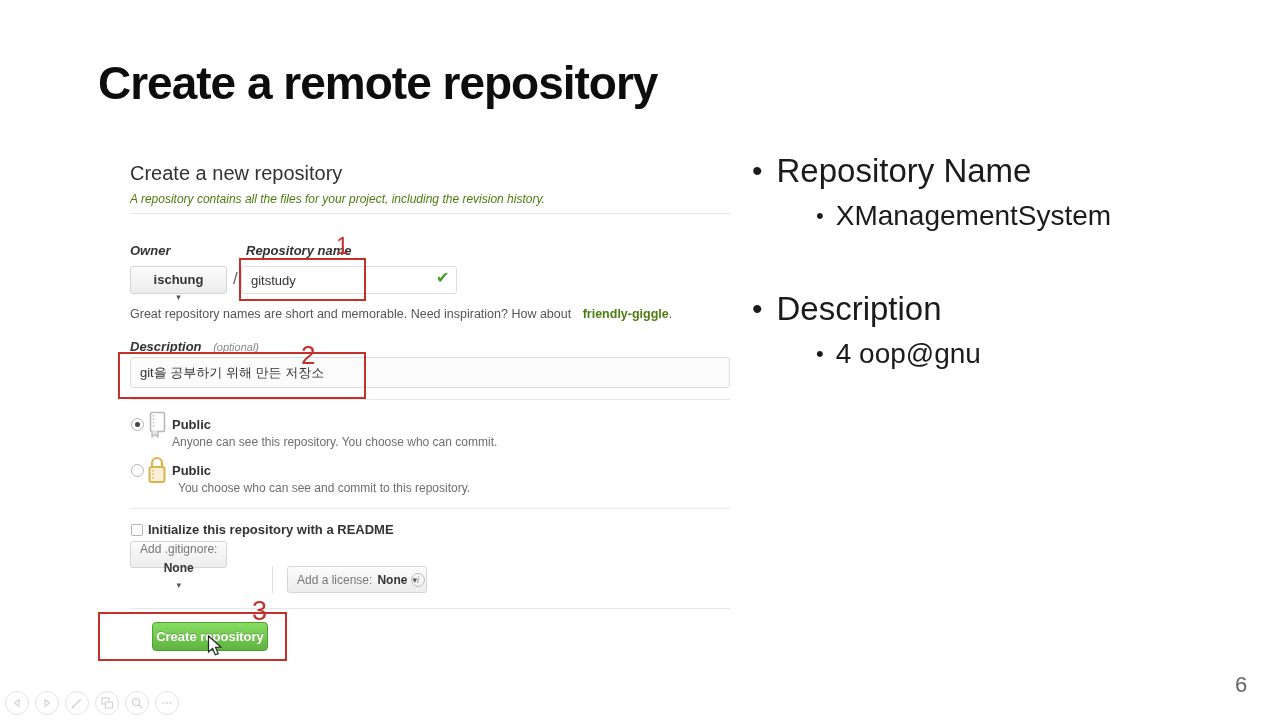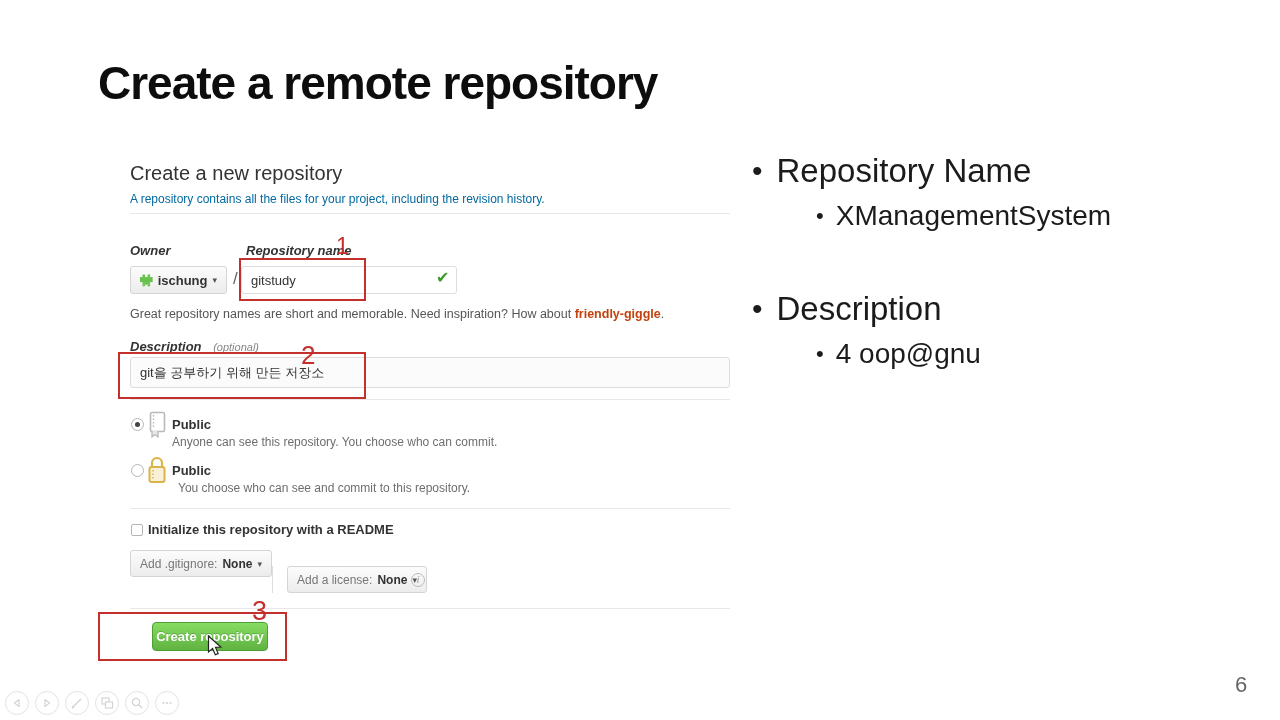--- a/index.html
+++ b/index.html
@@ -8,56 +8,56 @@
   .slide { position:relative; width:1280px; height:720px; background:#fff;border-radius:29px; }
 
   
   .slide-title { position:absolute; left:98px; top:56px; font-size:46px; font-weight:700;
                  color:#0d0d0d; letter-spacing:-1px; }
 
   
   .shot { position:absolute; left:98px; top:140px; width:645px; height:530px; background:#fff; }
   .shot .hr { position:absolute; left:32px; width:600px; height:1px; background:#e8e8e8; }
   .gh-heading { position:absolute; left:32px; top:22px; font-size:20px; color:#333; }
-  .gh-sub { position:absolute; left:32px; top:52px; font-size:12px; color:#0369a1; }
+  .gh-sub { position:absolute; left:32px; top:52px; font-size:12px; color:#4d7c0f;font-style:italic; }
 
   .fld-label { position:absolute; font-size:13px; font-weight:700; color:#333;font-style:italic; }
   .optional { font-weight:400; font-size:11px; color:#888;margin-left:8px; }
 
   .gh-btn { position:absolute; display:flex; align-items:center; gap:5px;
             background:linear-gradient(#fcfcfc,#ececec); border:1px solid #d5d5d5;
             border-radius:3px; font-size:12px; color:#333; padding:0 9px; cursor:pointer; }
-  .owner-btn { left:32px; top:126px; width:97px; height:28px; font-weight:700; font-size:13px; }
+  .owner-btn { left:32px; top:126px; width:97px; height:28px; font-weight:700; font-size:13px;flex-direction:column; }
   .caret { font-size:9px; color:#555; }
   .slash { position:absolute; left:135px; top:129px; font-size:17px; color:#666; }
 
   .gh-input { position:absolute; border:1px solid #ddd; border-radius:3px; background:#fbfbfb;
               font-size:13px; color:#333; padding:0 9px;
               font-family:"Liberation Sans","DejaVu Sans",sans-serif; }
   .repo-input { left:143px; top:126px; width:216px; height:28px; background:#fff; }
   .check { position:absolute; left:338px; top:128px; font-size:16px; color:#3f9c2a; }
 
   .hint { position:absolute; left:32px; top:167px; font-size:12.5px; color:#555; }
-  .hint b { color:#c2410c; }
+  .hint b { color:#4d7c0f;margin-left:8px; }
 
   .desc-input { left:32px; top:217px; width:600px; height:31px; }
 
   .radio { position:absolute; width:13px; height:13px; border:1px solid #b5b5b5;
            border-radius:50%; background:#fff; }
   .radio.sel::after { content:""; position:absolute; left:3px; top:3px; width:5px; height:5px;
            border-radius:50%; background:#444; }
   .opt-label { position:absolute; font-size:13px; font-weight:700; color:#333; }
   .opt-desc { position:absolute; font-size:12px; color:#6e6e6e; }
 
   .checkbox { position:absolute; left:33px; top:384px; width:12px; height:12px;
               border:1px solid #b5b5b5; border-radius:2px; background:#fff; }
 
   .dd-prefix { color:#777; }
   .dd-value { font-weight:700; color:#333; }
-  .gitignore-btn { left:32px; top:410px; height:27px; }
+  .gitignore-btn { left:32px; top:401px; height:27px;flex-direction:column; }
   .license-btn { left:189px; top:426px; height:27px; }
   .vsep { position:absolute; left:174px; top:426px; width:1px; height:27px; background:#ddd; }
   .info { position:absolute; left:313px; top:433px; width:14px; height:14px; border:1px solid #bbb;
           border-radius:50%; color:#aaa; font-size:9px; text-align:center; line-height:12px;
           font-style:italic; font-weight:700; }
 
   .create-btn { position:absolute; left:32px; top:482px; width:116px; height:29px;
                 background:linear-gradient(#86dd63,#5fb33f); border:1px solid #4f9e33;
                 border-radius:4px; color:#fff; font-size:13px; font-weight:700;
                 text-shadow:0 -1px 0 rgba(0,0,0,.18); cursor:pointer;margin-left:22px; }

